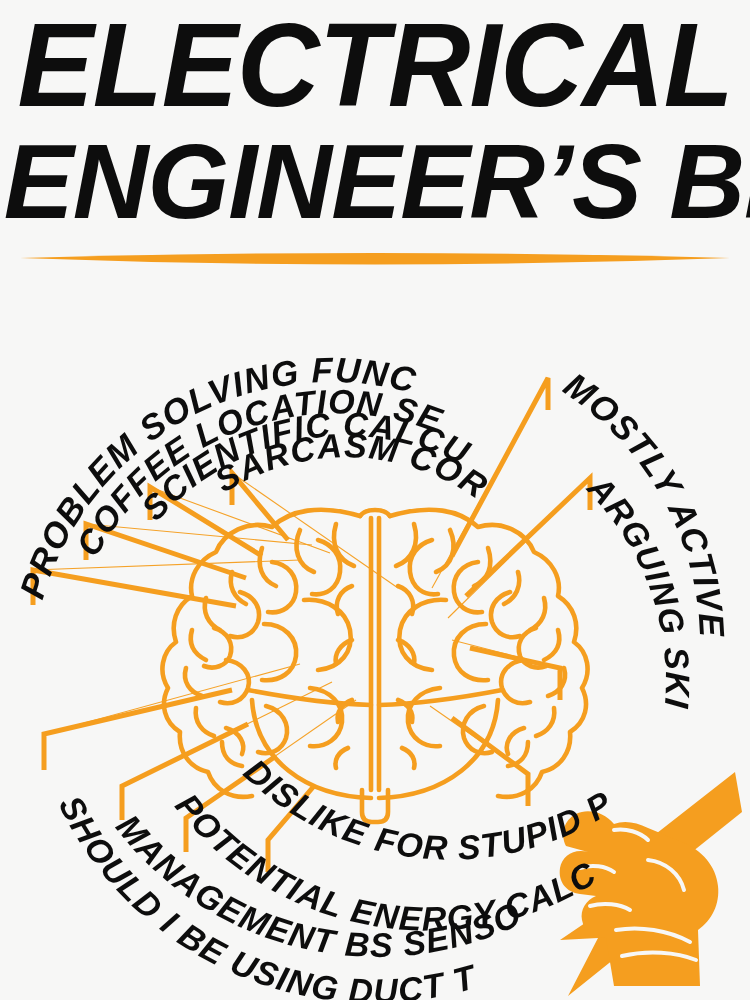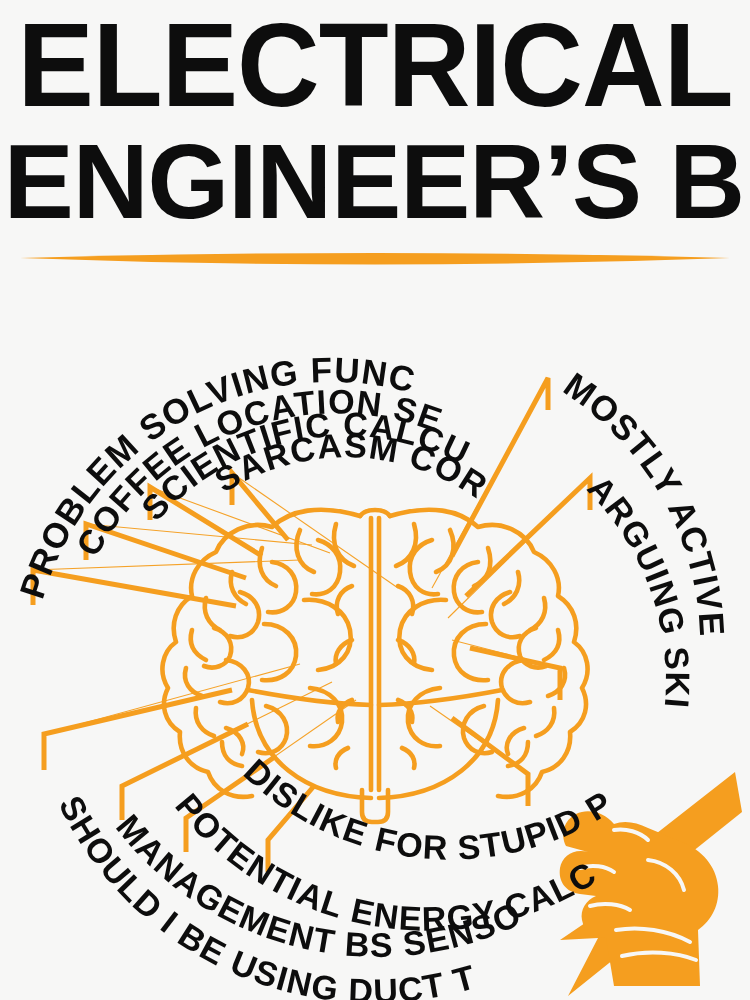--- a/index.html
+++ b/index.html
@@ -2,21 +2,21 @@
 <html><head>
 <meta charset="utf-8">
 <style>
   html,body{margin:0;padding:0;}
   body{
     width:750px;height:1000px;overflow:hidden;
     background:#f7f7f6;
     font-family:"Liberation Sans",sans-serif;
     position:relative;
   }
-  #stage{position:absolute;inset:0;width:750px;height:1000px;}
+  #stage{position:absolute;inset:0;width:750px;height:1000px;font-style:italic;}
   .title-block{position:absolute;left:0;top:0;width:750px;height:240px;}
   .title-line{
     position:absolute;left:0;width:750px;
     color:#0d0d0d;
     font-family:"Liberation Sans Narrow","Liberation Sans",sans-serif;
     font-weight:bold;
     text-align:center;
     white-space:nowrap;
     line-height:1;
   }

